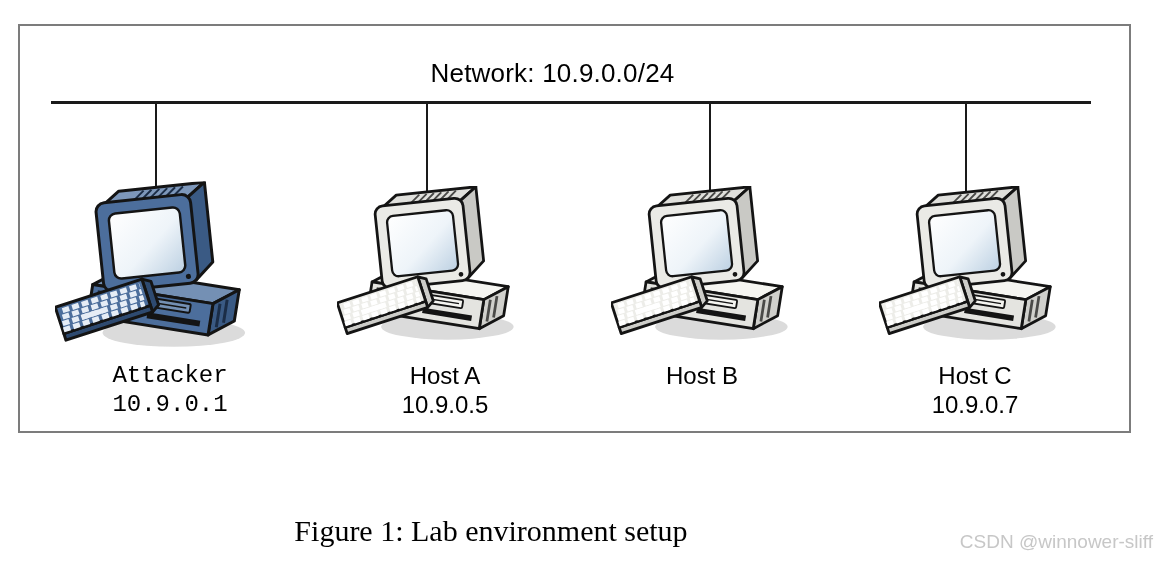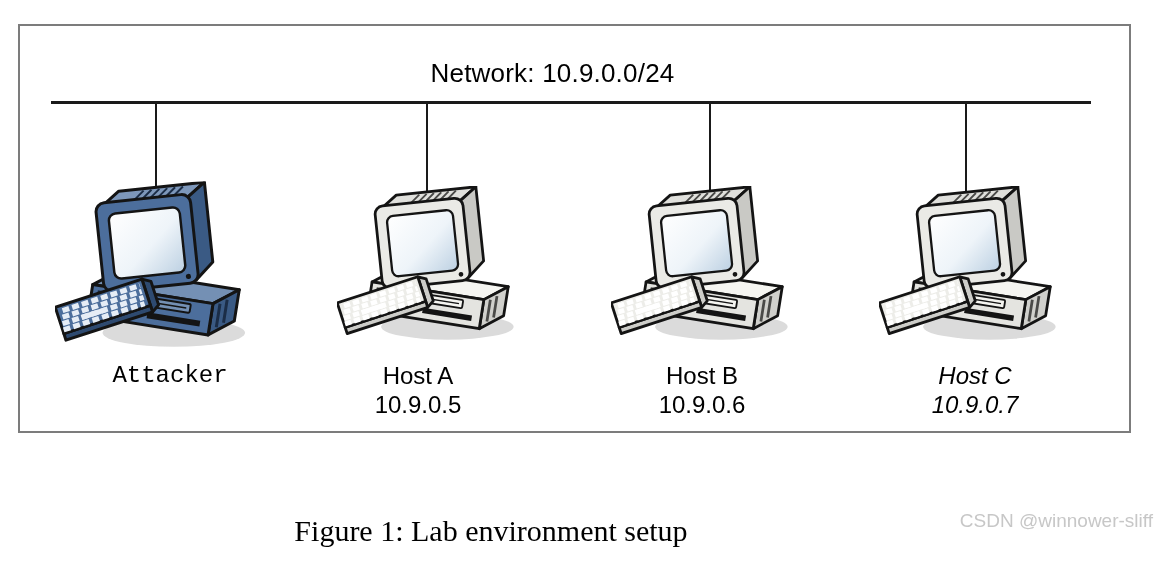--- a/index.html
+++ b/index.html
@@ -30,27 +30,27 @@
   }
   .pc-attacker{
     --bezel:#4c6e9c; --mon-side:#3a5a84; --mon-top:#7d97ba;
     --case-top:#7490b4; --case-front:#4c6e9c; --case-side:#3a5a84;
     --kb-top:#4c6e9c; --kb-side:#2e4a70; --key:#e6edf6;
     --vent:#1b2d47; --shadow:rgba(90,90,90,0.22);
   }
 
   .node-label{position:absolute;top:361px;width:200px;text-align:center;
               font-size:24px;line-height:29px;color:#000;}
-  .node-label.l0{left:70px;font-family:Liberation Mono, monospace;} .node-label.l1{left:318px;}
-  .node-label.l2{left:602px;text-align:center;} .node-label.l3{left:875px;font-style:italic;}
+  .node-label.l0{left:70px;font-family:Liberation Mono, monospace;} .node-label.l1{left:345px;}
+  .node-label.l2{left:602px;text-align:center;} .node-label.l3{left:875px;}
 
   .caption{position:absolute;left:0;top:514px;width:982px;text-align:center;
            font-family:"Liberation Serif",serif;font-size:30px;color:#000;}
 
-  .watermark{position:absolute;right:7px;top:510px;font-size:19px;color:#c7c7c7;
+  .watermark{position:absolute;right:7px;top:531px;font-size:19px;color:#c7c7c7;
              text-shadow:0 1px 0 #ffffff;}
 </style>
 </head>
 <body>
 
 <svg width="0" height="0" style="position:absolute" aria-hidden="true">
   <defs>
     <linearGradient id="scr-grad" x1="0" y1="0" x2="1" y2="1">
       <stop offset="0" stop-color="#ffffff"></stop>
       <stop offset="0.55" stop-color="#eef4f9"></stop>
@@ -117,28 +117,28 @@
   </svg>
   <svg class="pc p2 pc-host" viewBox="0 0 200 175">
     <use href="#pc-icon"></use>
   </svg>
   <svg class="pc p3 pc-host" viewBox="0 0 200 175">
     <use href="#pc-icon"></use>
   </svg>
 
   <div class="node-label l0">
     <div>Attacker</div>
+    <div>10.9.0.1</div>
   </div>
   <div class="node-label l1">
     <div>Host A</div>
     <div>10.9.0.5</div>
   </div>
   <div class="node-label l2">
     <div>Host B</div>
-    <div>10.9.0.6</div>
   </div>
   <div class="node-label l3">
     <div>Host C</div>
     <div>10.9.0.7</div>
   </div>
 
   <div class="caption">Figure 1: Lab environment setup</div>
 
   <div class="watermark">CSDN @winnower-sliff</div>
 

